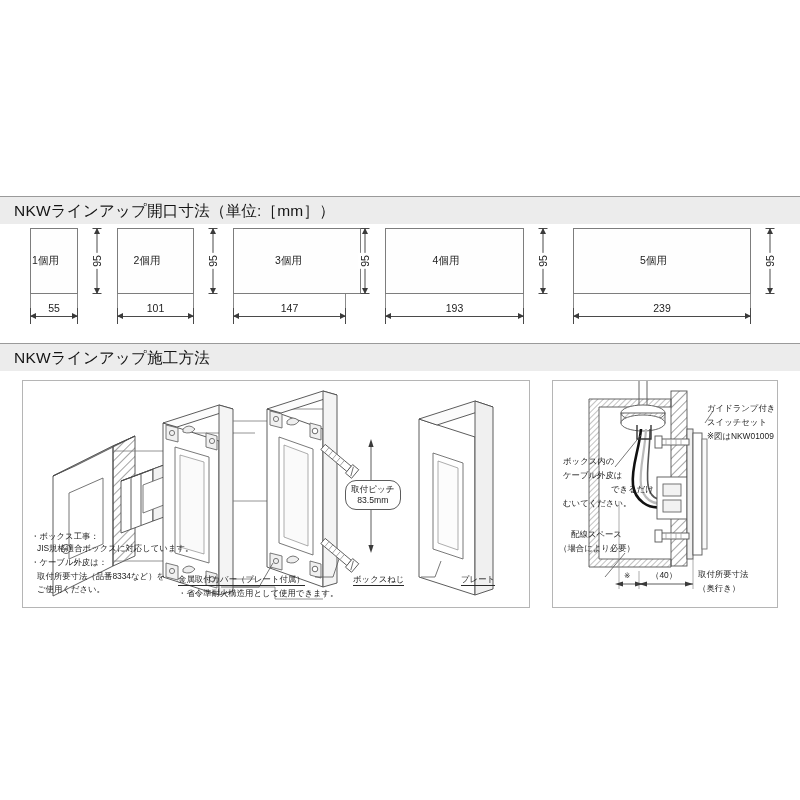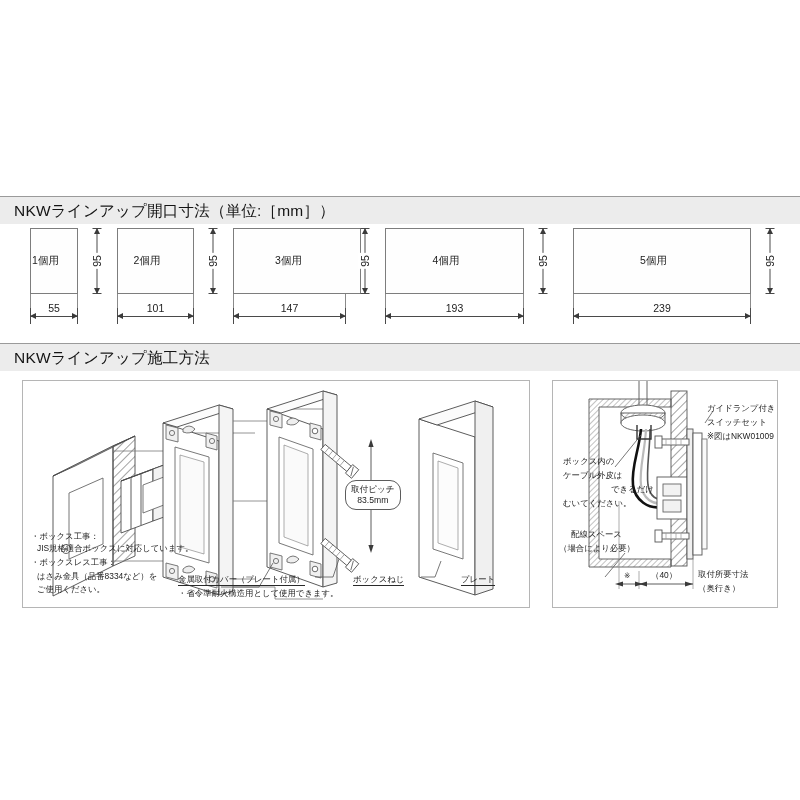--- a/index.html
+++ b/index.html
@@ -343,22 +343,22 @@
         <polyline points="250,182 236,206 198,206" stroke="#555" stroke-width="0.8"></polyline>
 
         <polyline points="316,178 310,196 292,196" stroke="#555" stroke-width="0.8"></polyline>
 
         <polyline points="418,180 412,196 398,196" stroke="#555" stroke-width="0.8"></polyline>
       </g>
     </svg>
 
     <div class="anno" style="left:8px;top:150px;">・ボックス工事：</div>
     <div class="anno" style="left:14px;top:162px;">JIS規格適合ボックスに対応しています。</div>
-    <div class="anno" style="left:8px;top:176px;">・ボックスレス工事：</div>
-    <div class="anno" style="left:14px;top:190px;">はさみ金具（品番8334など）を</div>
+    <div class="anno" style="left:8px;top:176px;">・ケーブル外皮は：</div>
+    <div class="anno" style="left:14px;top:190px;">取付所要寸法（品番8334など）を</div>
     <div class="anno" style="left:14px;top:203px;">ご使用ください。</div>
 
     <div class="anno u" style="left:155px;top:193px;">
       <span>金属取付カバー（プレート付属）</span>
     </div>
     <div class="anno" style="left:155px;top:207px;">・省令準耐火構造用として使用できます。</div>
 
     <div class="callout" style="left:322px;top:99px;">
       <div>取付ピッチ</div>
       <div>83.5mm</div>

